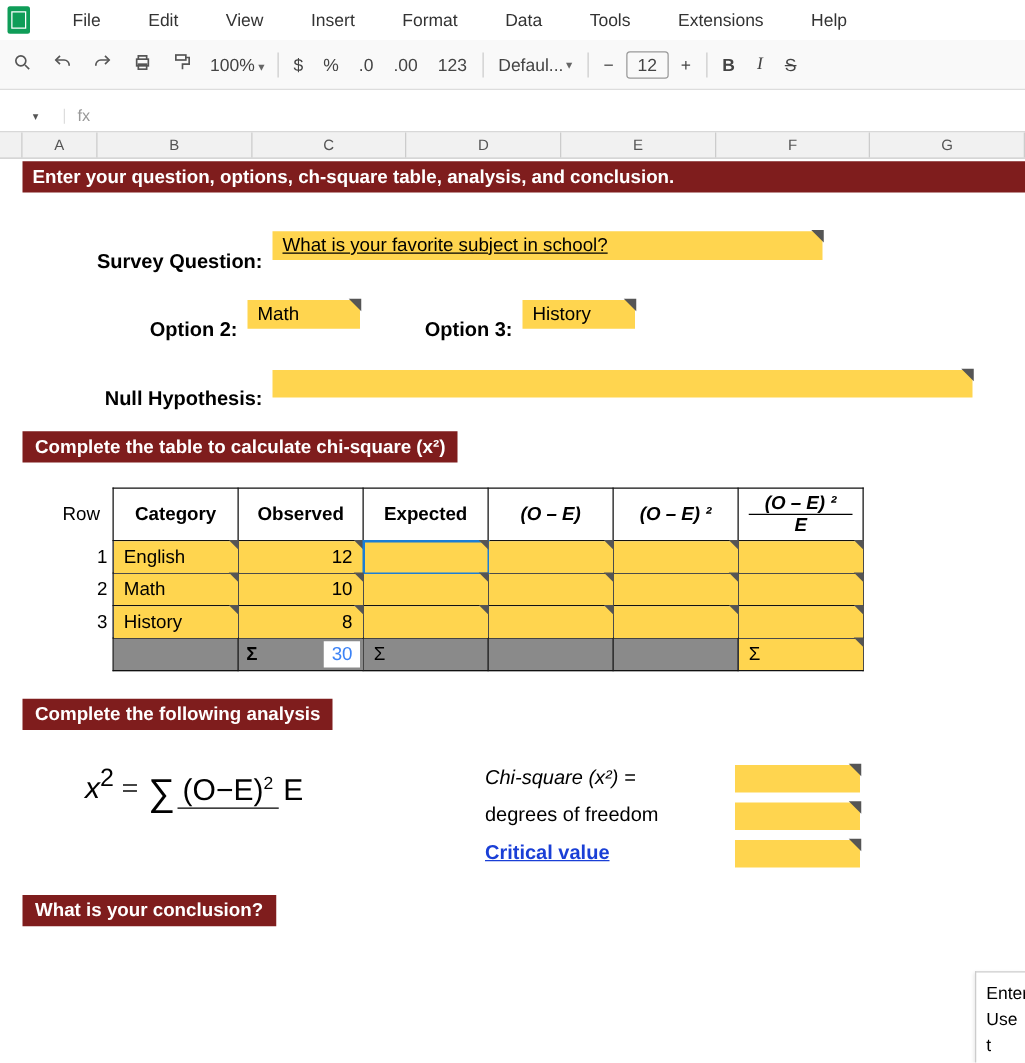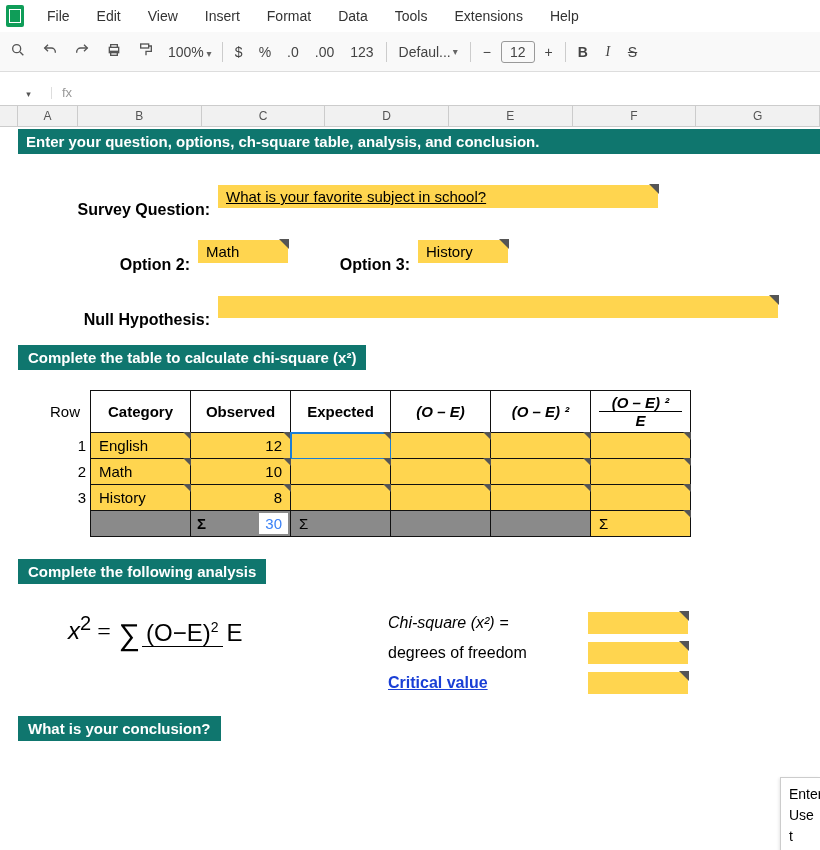--- a/index.html
+++ b/index.html
@@ -1,18 +1,18 @@
 <!DOCTYPE html>
 <html><head>
 <meta charset="utf-8">
 <style>
   * { box-sizing: border-box; margin: 0; padding: 0; font-family: Arial, sans-serif; }
   body { background: #fff; width: 820px; height: 850px; overflow: hidden; }
   
-  .menubar { display: flex; align-items: center; padding: 4px 6px; font-size: 14px; color: #333; gap: 7px; }
+  .menubar { display: flex; align-items: center; padding: 4px 6px; font-size: 14px; color: #333; gap: 18px; }
   .sheets-icon { width: 18px; height: 22px; background: #0f9d58; border-radius: 2px; position: relative; margin-right: 6px; }
   .sheets-icon::after { content:''; position:absolute; inset:4px 3px; border:1.5px solid #fff; }
   .menu-item { padding: 4px 10px; cursor: pointer; border-radius: 2px; }
   
   .toolbar { display:flex; align-items:center; padding: 6px 4px; gap: 4px; font-size: 14px; color:#444; border-bottom: 1px solid #ddd; background:#f9f9f9; }
   .tb-btn { padding: 4px 6px; cursor:pointer; min-width:20px; text-align:center; }
   .tb-sep { width:1px; height:20px; background:#ccc; margin:0 2px; }
   .zoom { padding: 2px 4px; }
   .zoom::after { content:' ▾'; font-size:10px; color:#666;}
   .fontsel { display:flex; align-items:center; }
@@ -31,21 +31,21 @@
   .colhw { flex:0 0 60px; border-right:1px solid #ccc; text-align:center; font-size:12px; color:#555; padding:3px 0;}
   .colh { flex:1; border-right:1px solid #ccc; text-align:center; font-size:12px; color:#555; padding:3px 0; }
   
   .sheet { position:relative; padding-left:18px; }
 
   .row { display:flex; align-items:center; min-height:24px; }
   
   .date-row { padding: 4px 0 4px 4px; }
   .date-label { font-weight:bold; display:inline-block; width:80px; }
   
-  .blue-bar { background:#0f766e; color:#fff; font-weight:bold; padding:4px 8px; font-size:15px; margin:2px 0; }
+  .blue-bar { background:#7f1d1d; color:#fff; font-weight:bold; padding:4px 8px; font-size:15px; margin:2px 0; }
   
   .survey-block { padding: 10px 0 6px 30px; }
   .field-line { display:flex; align-items:center; margin: 8px 0; }
   .field-label { font-weight:bold; text-align:right; padding-right:8px;margin-top:27px; }
   .sq-label{ width:170px;}
   .opt-label{ width:100px;}
   .nh-label{ width:170px;}
   .yellow-input { background:#ffd54f; padding:3px 8px; font-size:15px; min-height:22px; position:relative;}
   .yellow-input::after{content:'';position:absolute;top:-1px;right:-1px;width:0;height:0;border-left:10px solid transparent;border-top:10px solid #555;}
   .sq-input{ width: 440px; text-decoration: underline; }

